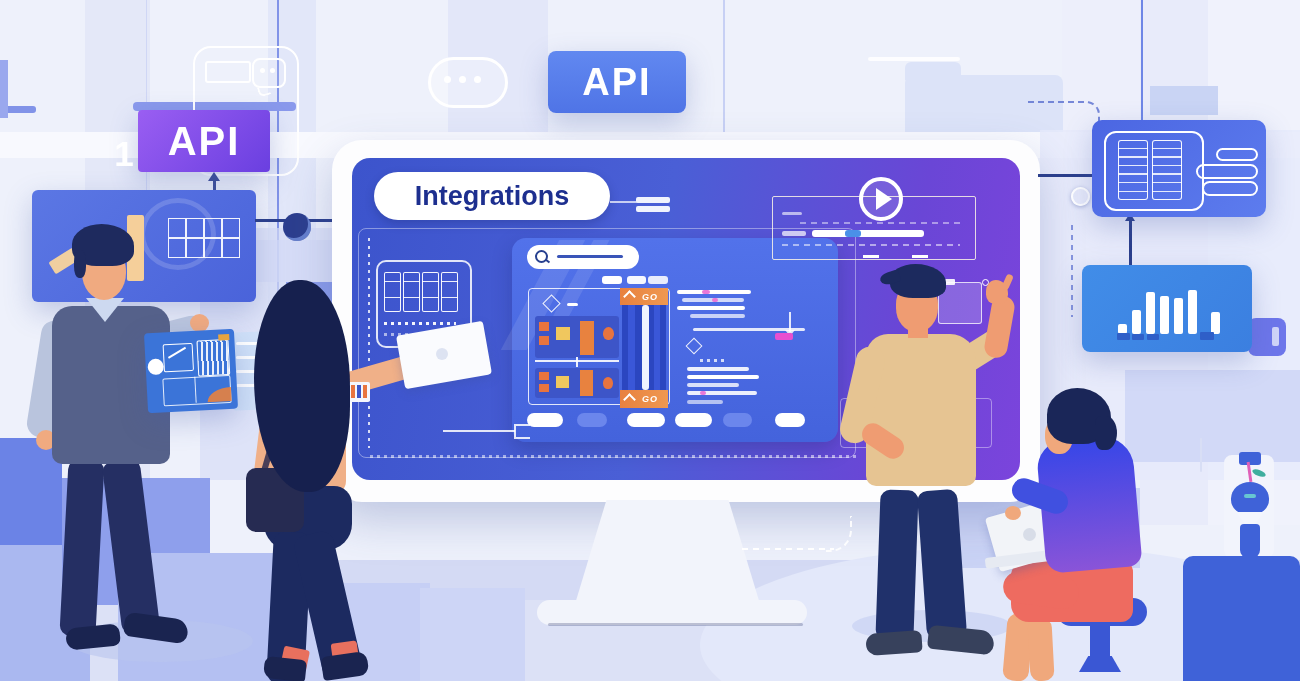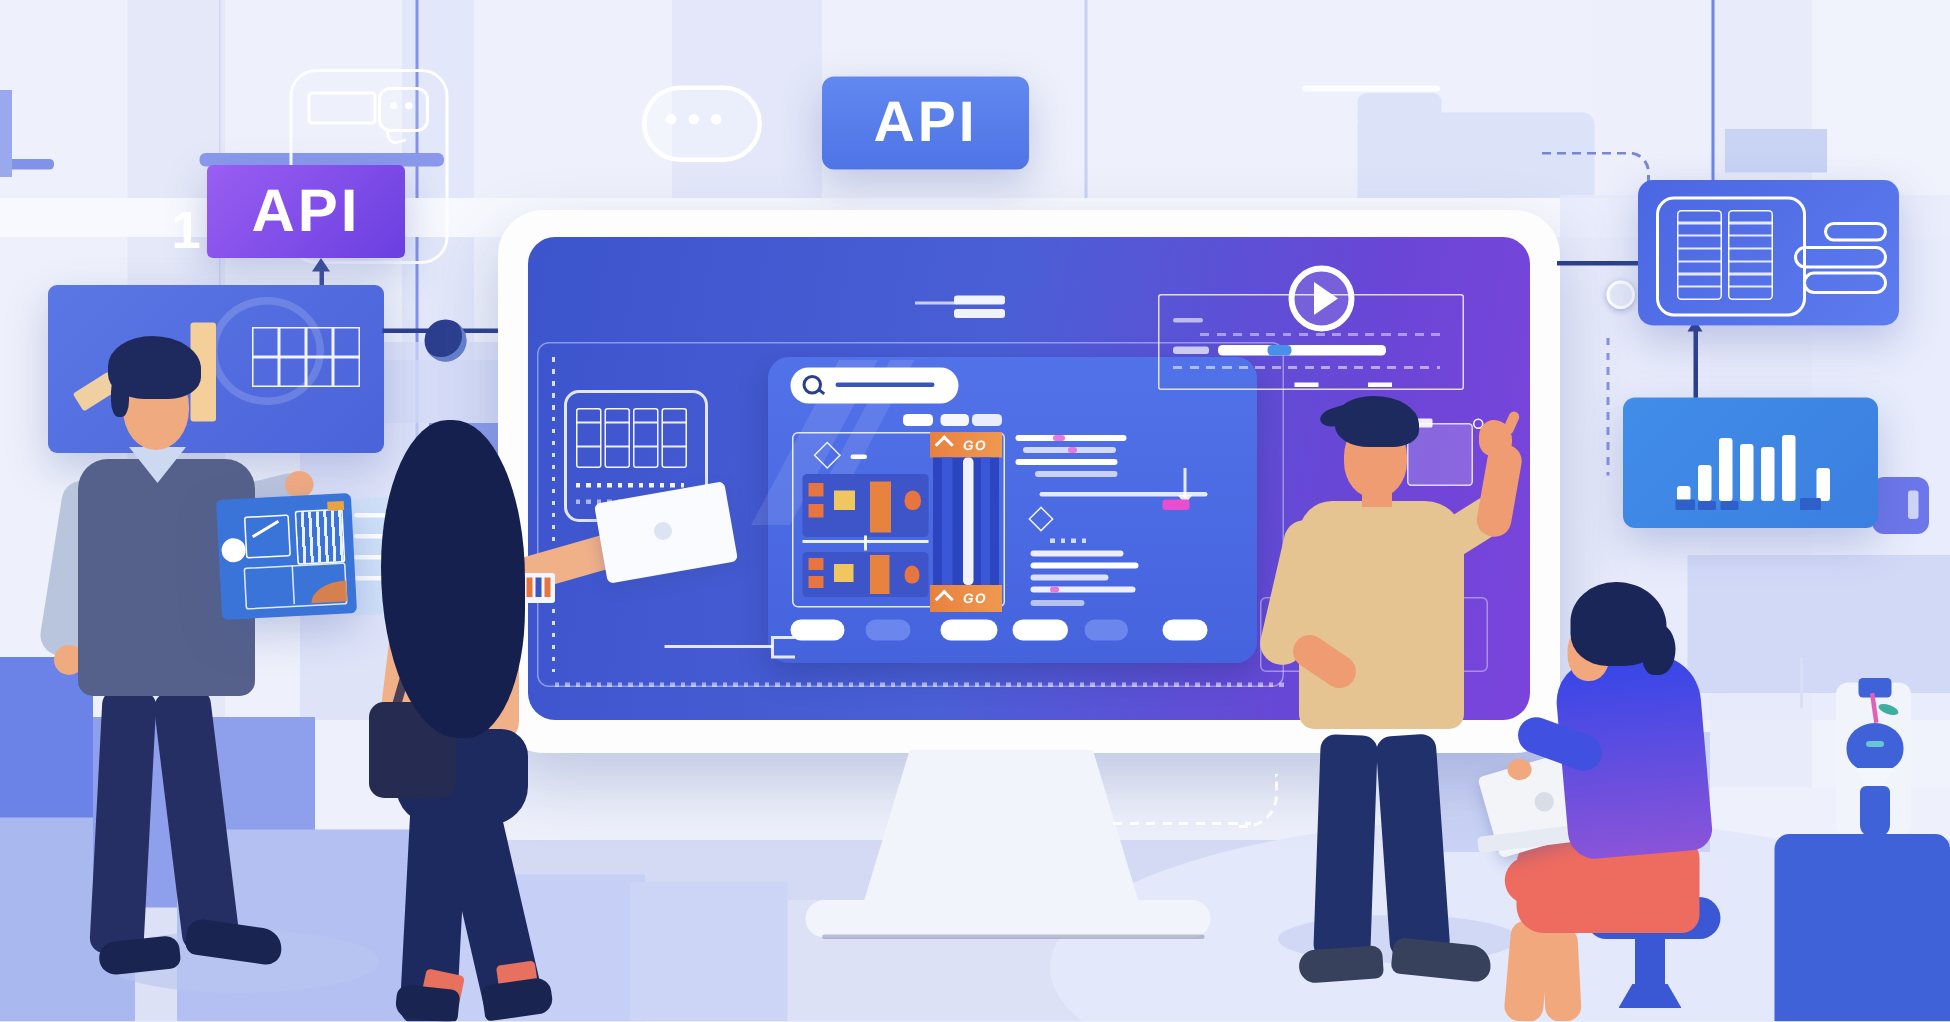--- a/index.html
+++ b/index.html
@@ -108,20 +108,23 @@
     <div class="gridcell"></div>
       <div class="gridcell"></div>
   </div>
 
   <div class="a" style="left:255px;top:219px;width:80px;height:2.5px;background:#2b3f8c;"></div>
   <div class="a" style="left:283px;top:213px;width:28px;height:28px;border-radius:50%;background:#2c3e8e;box-shadow:inset -3px -3px 0 rgba(150,180,255,.55);"></div>
 
   <div class="a" style="left:332px;top:140px;width:708px;height:362px;background:#fdfdfe;border-radius:30px;box-shadow:0 18px 44px rgba(70,90,160,.28);"></div>
   <div class="a" style="left:352px;top:158px;width:668px;height:322px;border-radius:18px;background:linear-gradient(100deg,#3c54cc 0%,#4a5fd6 45%,#6a46d6 80%,#7b44dc 100%);"></div>
 
+  <div class="a txt pill" style="left:374px;top:172px;width:236px;height:48px;background:#fff;color:#1d2f8f;font-size:27px;box-shadow:0 4px 10px rgba(20,30,90,.25);">
+    <span>Integrations</span>
+  </div>
   <div class="a" style="left:610px;top:201px;width:28px;height:1.5px;background:rgba(255,255,255,.7);"></div>
   <div class="a line" style="left:636px;top:197px;width:34px;height:6px;background:#f0f3fd;"></div>
   <div class="a line" style="left:636px;top:206px;width:34px;height:6px;background:#f0f3fd;"></div>
 
   <div class="a wire-faint" style="left:358px;top:228px;width:496px;height:228px;border-radius:8px;"></div>
   <div class="a dotcol" style="left:368px;top:238px;height:210px;"></div>
 
   <div class="a wire" style="left:376px;top:260px;width:92px;height:84px;border-radius:10px;border-width:2px;"></div>
   <div class="a kcol" style="left:384px;top:272px;width:15px;height:38px;"></div>
   <div class="a kcol" style="left:403px;top:272px;width:15px;height:38px;"></div>

